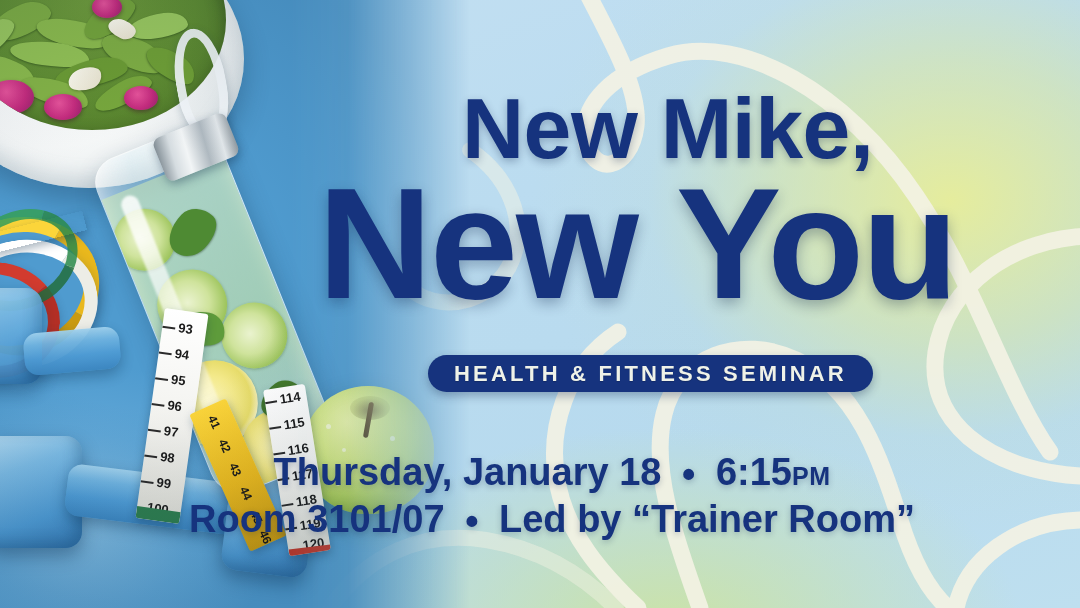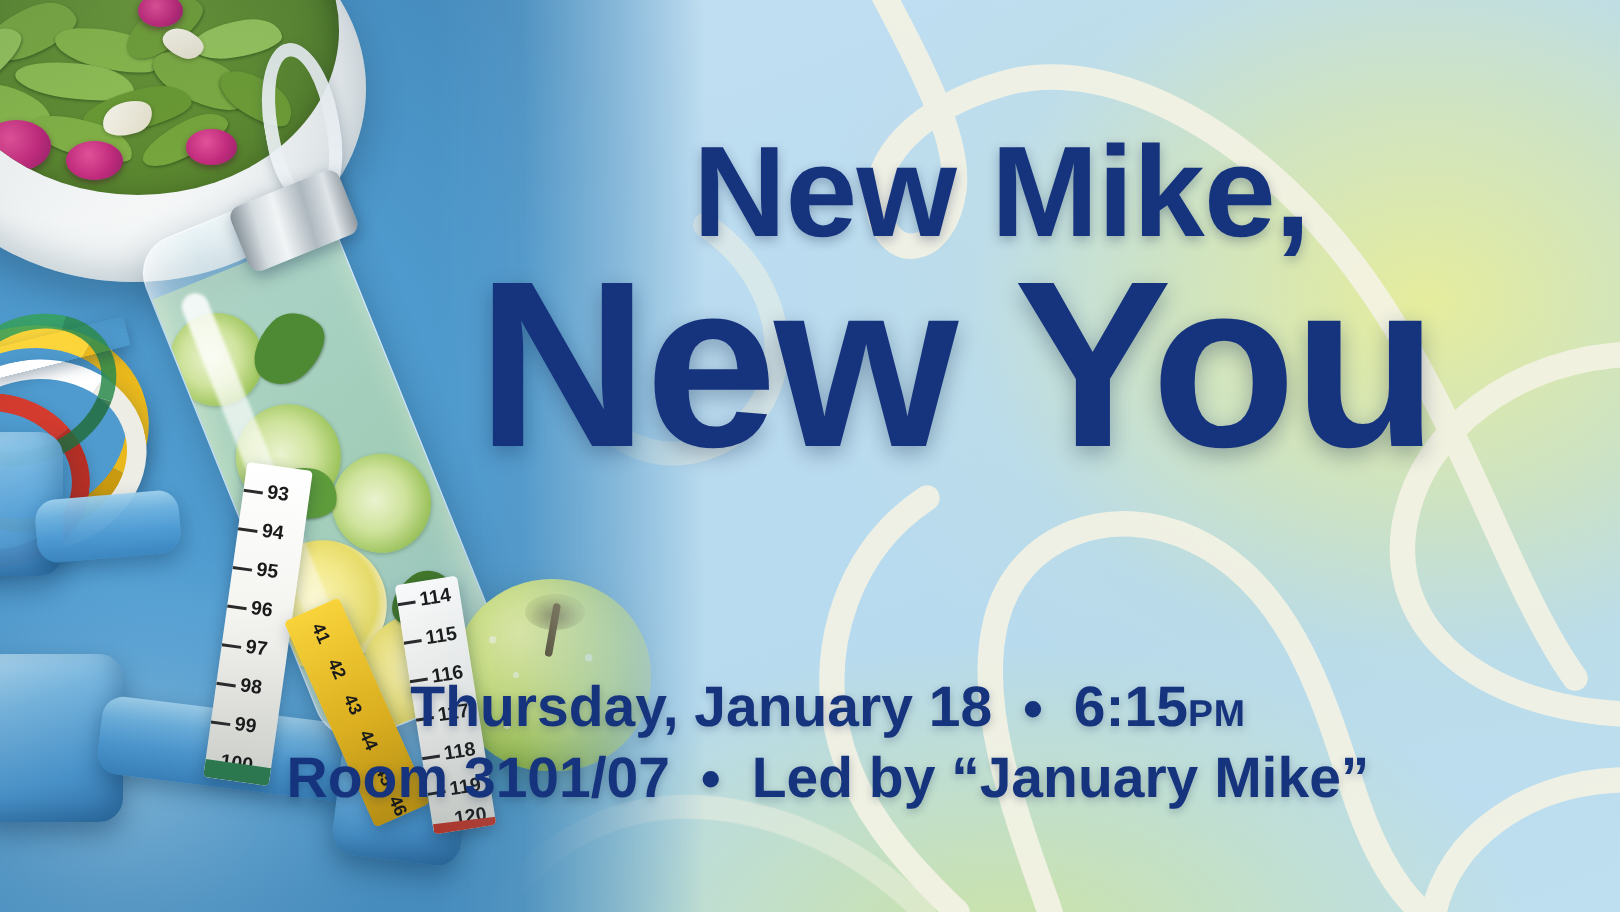--- a/index.html
+++ b/index.html
@@ -327,27 +327,30 @@
 
     <div class="vignette"></div>
   </div>
 
   <div class="title-wrap">
 
     <div class="t-new-year">New Mike,</div>
 
     <div class="t-new-you">New You</div>
 
+    <div class="pill">
+      <span>HEALTH &amp; FITNESS SEMINAR</span>
+    </div>
 
     <div class="detail detail-1">
       <span>Thursday, January 18</span>
       <span class="sep">•</span>
       <span>6:15</span><span class="ampm">PM</span>
     </div>
 
     <div class="detail detail-2">
       <span>Room 3101/07</span>
       <span class="sep">•</span>
-      <span>Led by “January Mike”</span>
+      <span>Led by “Trainer Room”</span>
     </div>
 
   </div>
 </div>
 
 </body></html>

